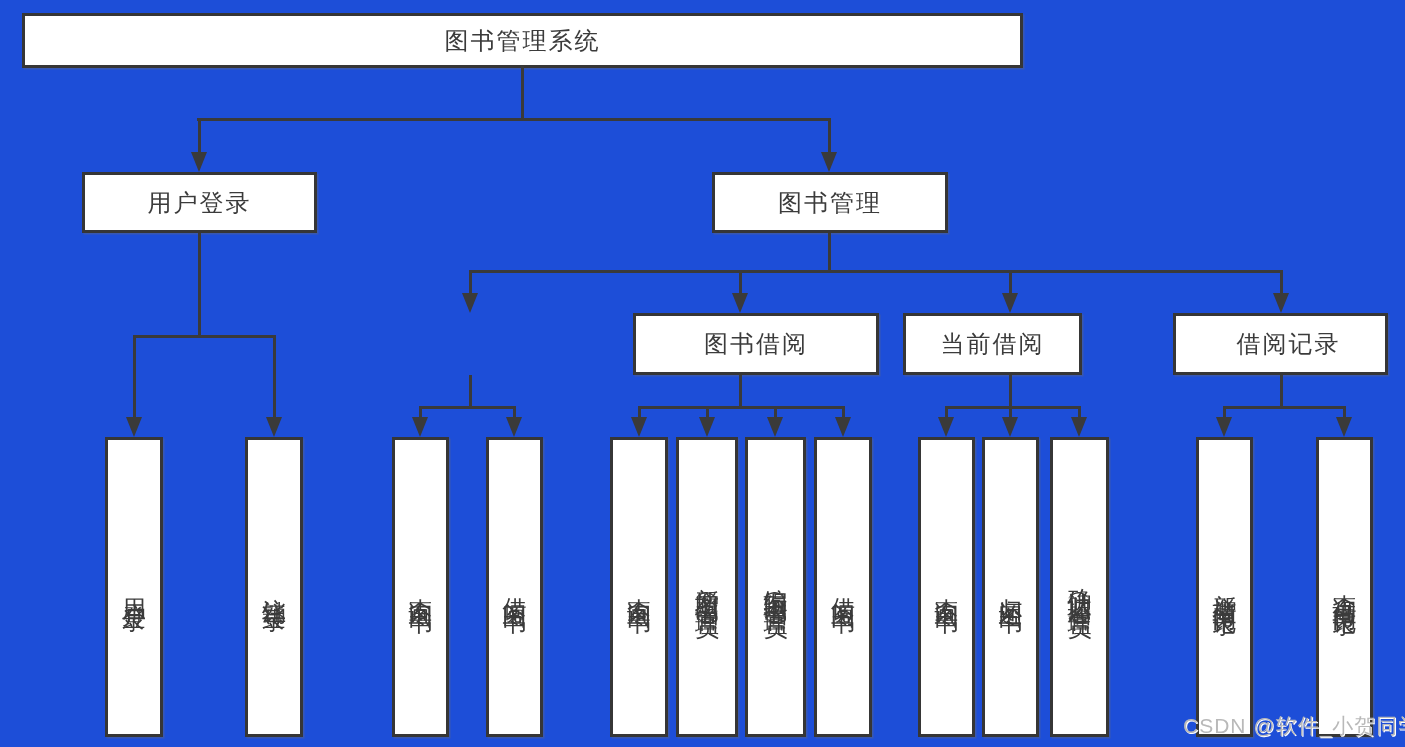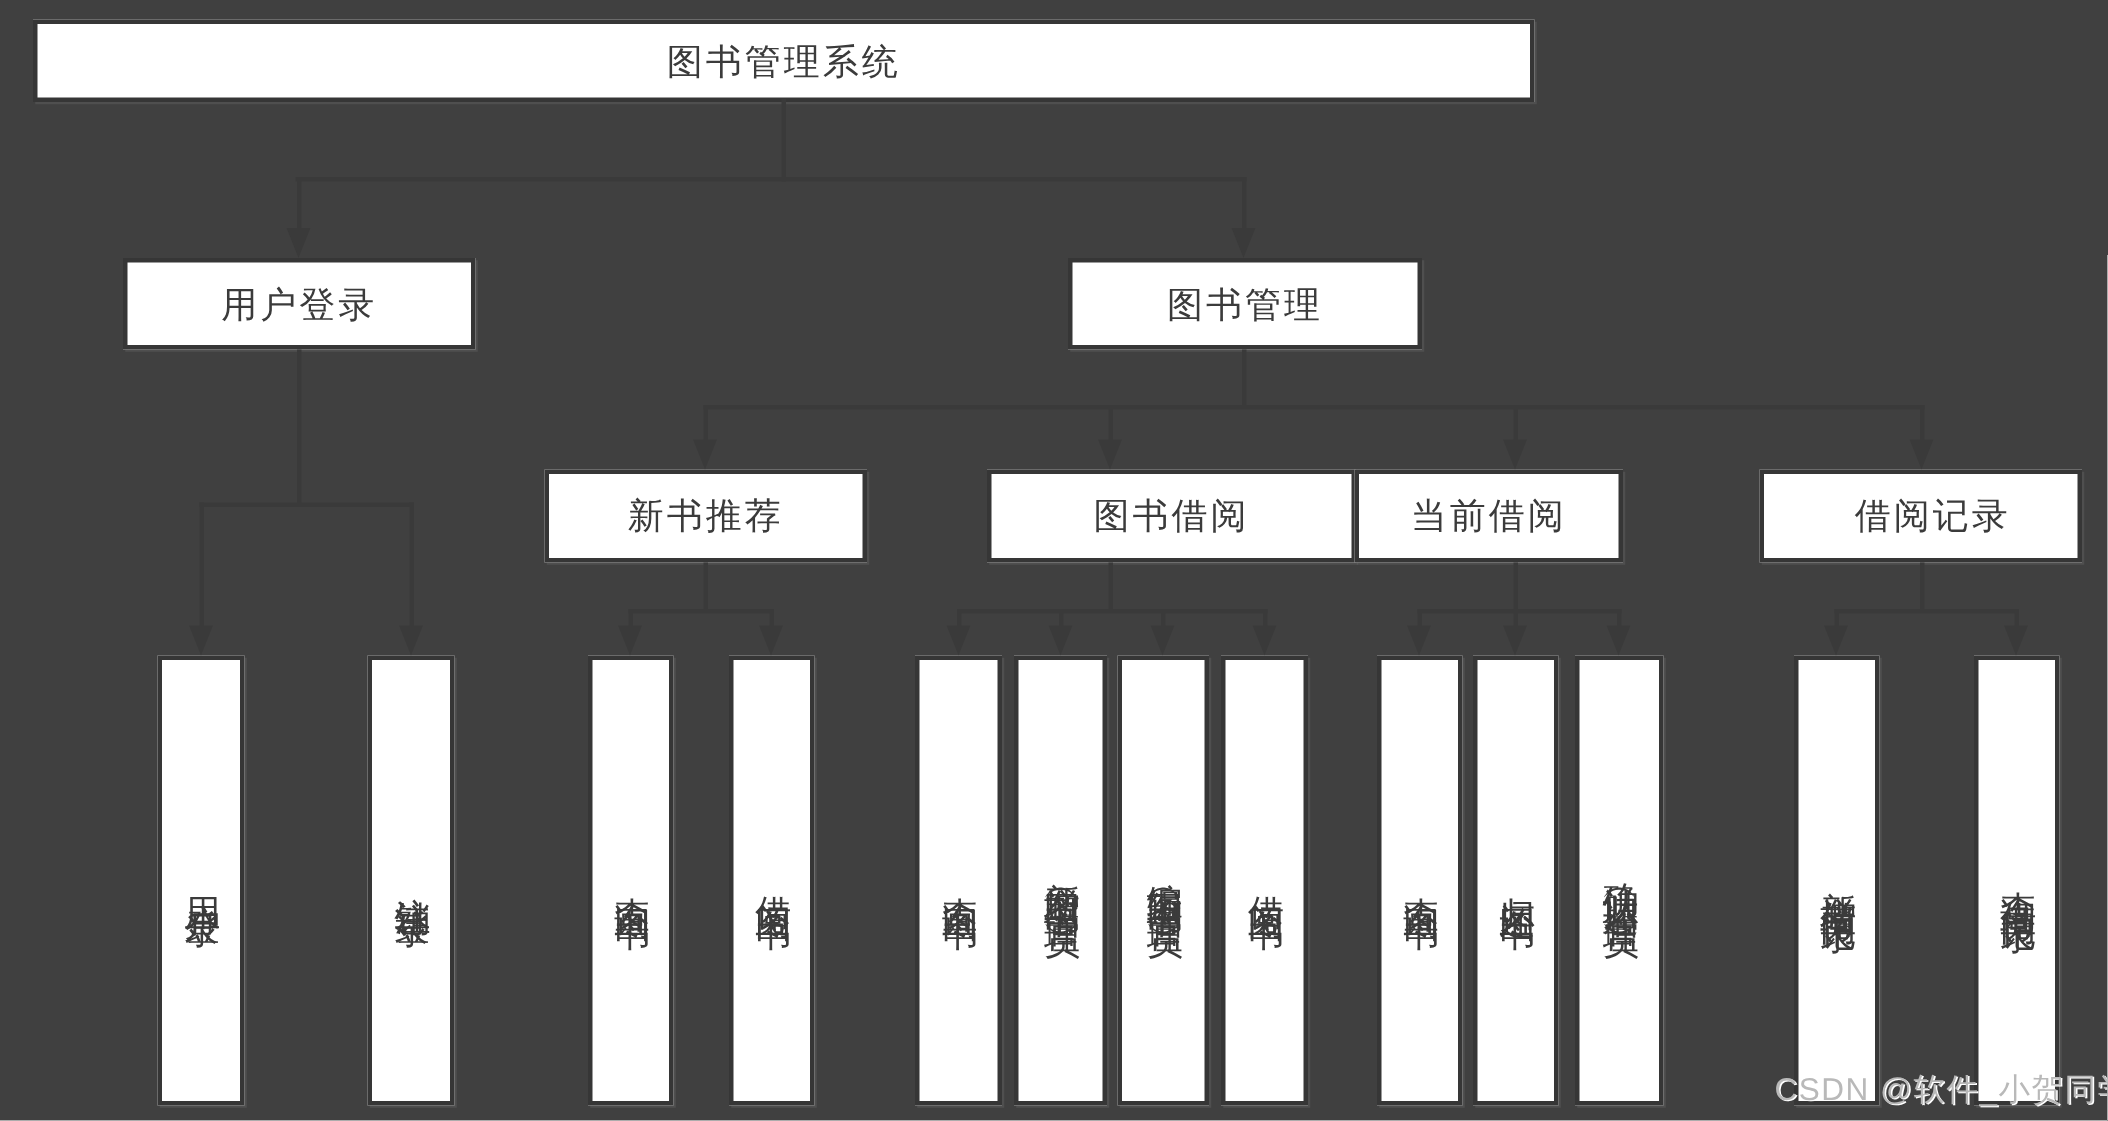--- a/index.html
+++ b/index.html
@@ -1,19 +1,19 @@
 <!DOCTYPE html>
 <html><head>
 <meta charset="utf-8">
 <style>
   html,body { margin:0; padding:0; background:#ffffff; }
   .canvas {
     position:relative;
     width:1405px; height:747px;
-    background:#404040;
+    background:#1d4ed8;
     font-family:"Liberation Sans","DejaVu Sans",sans-serif;
     overflow:hidden;
   }
   .box {
     position:absolute;
     box-sizing:border-box;
     border:3px solid #363636;
     background:#ffffff;
     display:flex;
     align-items:center;
@@ -57,22 +57,21 @@
 </head>
 <body>
 
 <div class="canvas">
 
   <div class="box" style="left:22px; top:13px; width:1001px; height:55px;">图书管理系统</div>
 
   <div class="box" style="left:82px; top:172px; width:235px; height:61px;">用户登录</div>
   <div class="box" style="left:712px; top:172px; width:236px; height:61px;">图书管理</div>
 
-  <div class="box" style="left:363px; top:313px; width:215px; height:62px;">新书推荐</div>
-  <div class="box" style="left:658px; top:313px; width:246px; height:62px;">图书借阅</div>
+  <div class="box" style="left:633px; top:313px; width:246px; height:62px;">图书借阅</div>
   <div class="box" style="left:903px; top:313px; width:179px; height:62px;">当前借阅</div>
   <div class="box" style="left:1173px; top:313px; width:215px; height:62px;padding-left:16px;">借阅记录</div>
 
   <div class="box leaf" style="left:105px; top:437px; width:58px; height:300px;">用户登录</div>
   <div class="box leaf" style="left:245px; top:437px; width:58px; height:300px;">注销登录</div>
 
   <div class="box leaf" style="left:392px; top:437px; width:57px; height:300px;">查询图书</div>
   <div class="box leaf" style="left:486px; top:437px; width:57px; height:300px;">借阅图书</div>
 
   <div class="box leaf" style="left:610px; top:437px; width:58px; height:300px;">查询图书</div>

